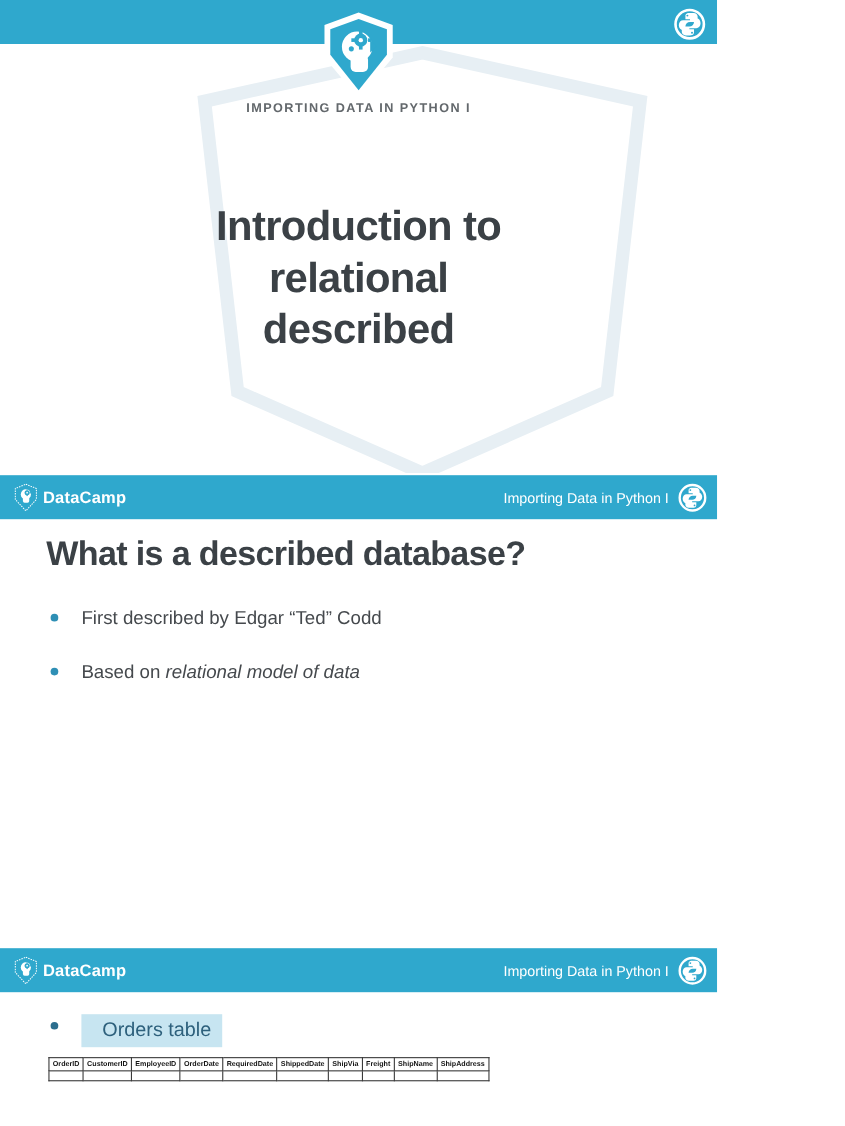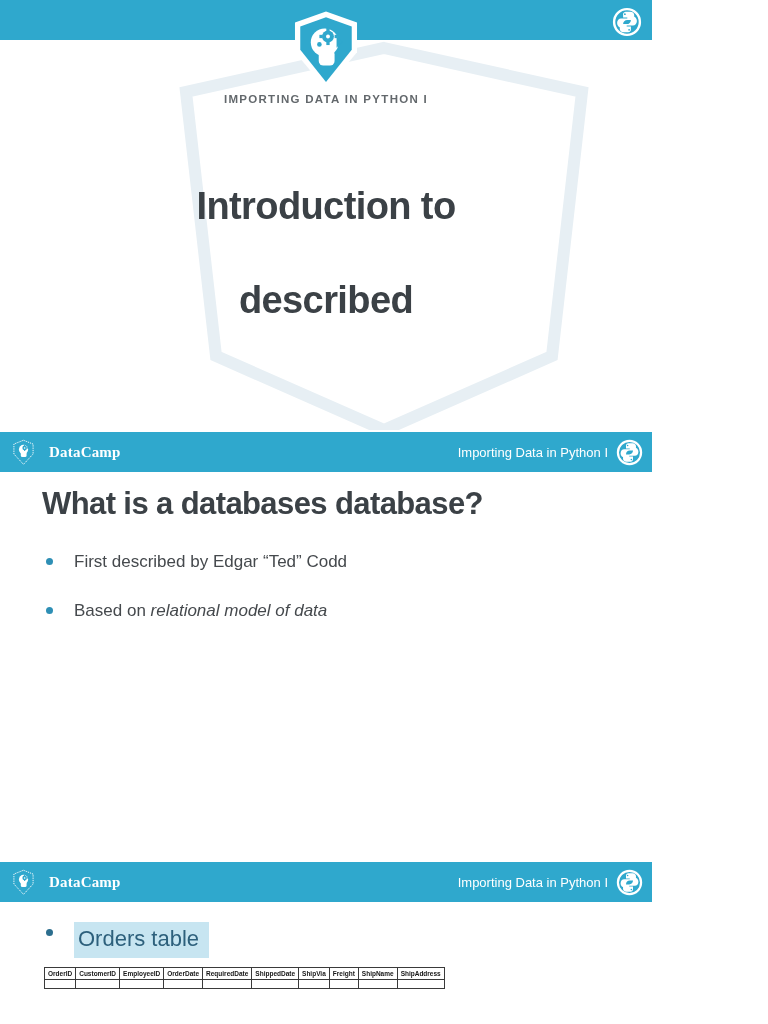--- a/index.html
+++ b/index.html
@@ -42,21 +42,21 @@
     position:absolute;top:158px;left:0;width:100%;text-align:center;
     font-size:38px;line-height:1.23;font-weight:900;color:var(--title);
     letter-spacing:-0.6px;
   }
 
   
   .slidebar{
     height:40px;background:var(--accent);display:flex;align-items:center;
     justify-content:space-between;padding:0 9px 0 12px;color:#fff;
   }
-  .brand{display:flex;align-items:center;gap:14px;font-family:Liberation Serif, serif;}
+  .brand{display:flex;align-items:center;gap:4px;}
   .brand svg{width:23px;height:27px;display:block;}
   .brand-name{font-size:15px;font-weight:bold;letter-spacing:0.2px;}
   .course{display:flex;align-items:center;gap:8px;}
   .course-label{font-size:13px;}
   .course .pybadge{width:27px;height:27px;display:block;}
 
   .h2{
     margin:0;padding:15px 20px 0 42px;font-size:31px;font-weight:900;
     color:var(--title);letter-spacing:-0.6px;line-height:1.1;
   }
@@ -65,21 +65,21 @@
   .bullet{display:flex;align-items:flex-start;margin:0 30px 26px 46px;
     font-size:17px;color:var(--body);line-height:1.35;}
   .dot{width:7px;height:7px;border-radius:50%;background:var(--bullet_dot);
     margin:7px 21px 0 0;flex:none;}
   .bullet em{font-style:italic;}
 
   .slide--last .bullets{margin-top:20px;}
   .slide--last .bullet{margin-bottom:0;}
   .slide--last .dot{background:var(--bullet_dot_dark);}
   .hl{background:var(--highlight_bg);color:var(--highlight_text);
-    padding:2px 10px 4px 4px;font-size:22px;}
+    padding:2px 10px 4px 19px;font-size:18px;}
 
   .orders-table{margin:9px 0 0 44px;border-collapse:collapse;background:#fff;}
   .orders-table th,.orders-table td{
     border:1px solid #3a3a3a;font-size:6.5px;font-weight:bold;color:#151515;
     padding:2px 3px;white-space:nowrap;font-family:"Liberation Sans",sans-serif;
     text-align:center;
   }
   .orders-table tr.partial td{height:9px;padding:0;border-top:1px solid #3a3a3a;}
 </style>
 </head>
@@ -131,42 +131,42 @@
       <rect x="50.5" y="25" width="5" height="5" fill="#2fa8cd"></rect>
       <rect x="63" y="35.5" width="5" height="5" fill="#2fa8cd"></rect>
       <rect x="50.5" y="46" width="5" height="5" fill="#2fa8cd"></rect>
       <rect x="40" y="35.5" width="5" height="5" fill="#2fa8cd"></rect>
       <circle cx="40" cy="50" r="3.5" fill="#2fa8cd"></circle>
     </svg>
 
     <div class="kicker">IMPORTING DATA IN PYTHON I</div>
 
     <h1 class="title1"><span>Introduction to</span><br>
-      <br>
+      <span>relational</span><br>
       <span>described</span>
     </h1>
   </section>
 
   <section class="slide slide--mid">
     <div class="slidebar">
       <div class="brand">
         <svg viewBox="0 0 60 70">
             <use href="#dcshield"></use>
           </svg>
         <span class="brand-name">DataCamp</span>
       </div>
       <div class="course">
         <span class="course-label">Importing Data in Python I</span>
         <svg class="pybadge" viewBox="0 0 100 100">
             <use href="#pybadge"></use>
           </svg>
       </div>
     </div>
 
-    <h2 class="h2">What is a databases database?</h2>
+    <h2 class="h2">What is a described database?</h2>
 
     <div class="bullets">
       <div class="bullet">
         <span class="dot"></span>
         <span><span>First described by Edgar “Ted” Codd</span><em></em></span>
       </div>
       <div class="bullet">
         <span class="dot"></span>
         <span><span>Based on </span><em>relational model of data</em></span>
       </div>

